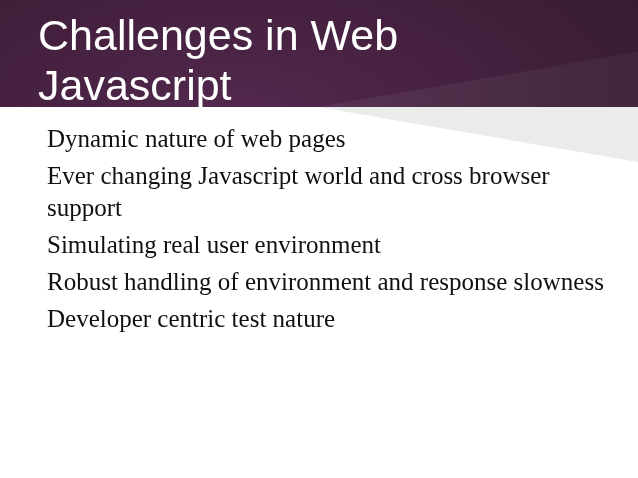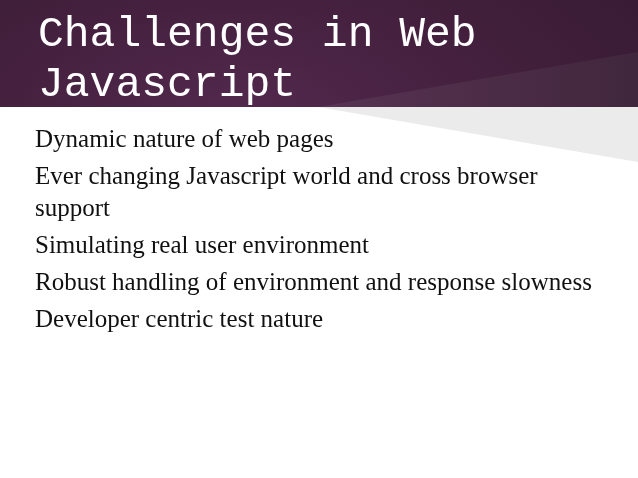--- a/index.html
+++ b/index.html
@@ -33,29 +33,29 @@
       left: 0; top: 107px;
       width: 638px;
       height: 60px;
     }
     .title {
       position: absolute;
       left: 38px;
       top: 10px;
       margin: 0;
       color: #ffffff;
-      font-family: Liberation Mono, monospace;
+      font-family: Liberation Sans, sans-serif;
       font-weight: normal;
       font-size: 43px;
       line-height: 50px;
       letter-spacing: 0px;
     }
     .bullets {
       position: absolute;
-      left: 35px;
+      left: 47px;
       top: 123px;
       width: 570px;
       margin: 0;
       padding: 0;
       list-style: none;
       color: #111111;
       font-family: "Liberation Serif", "DejaVu Serif", serif;
       font-size: 25px;
       line-height: 32px;
     }

